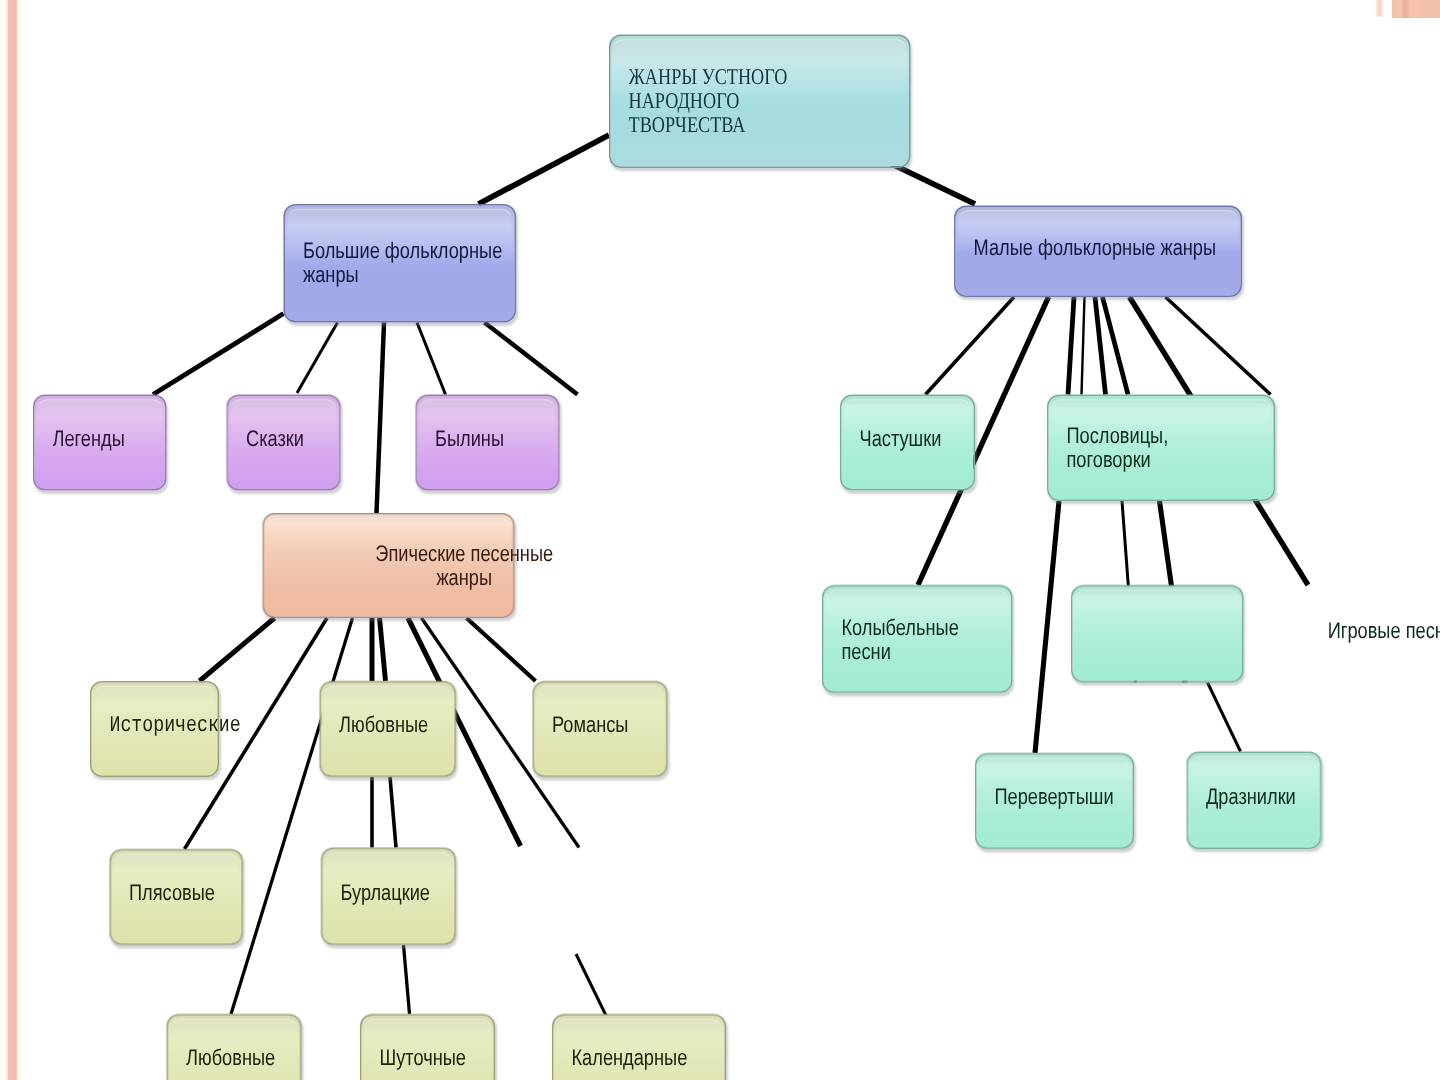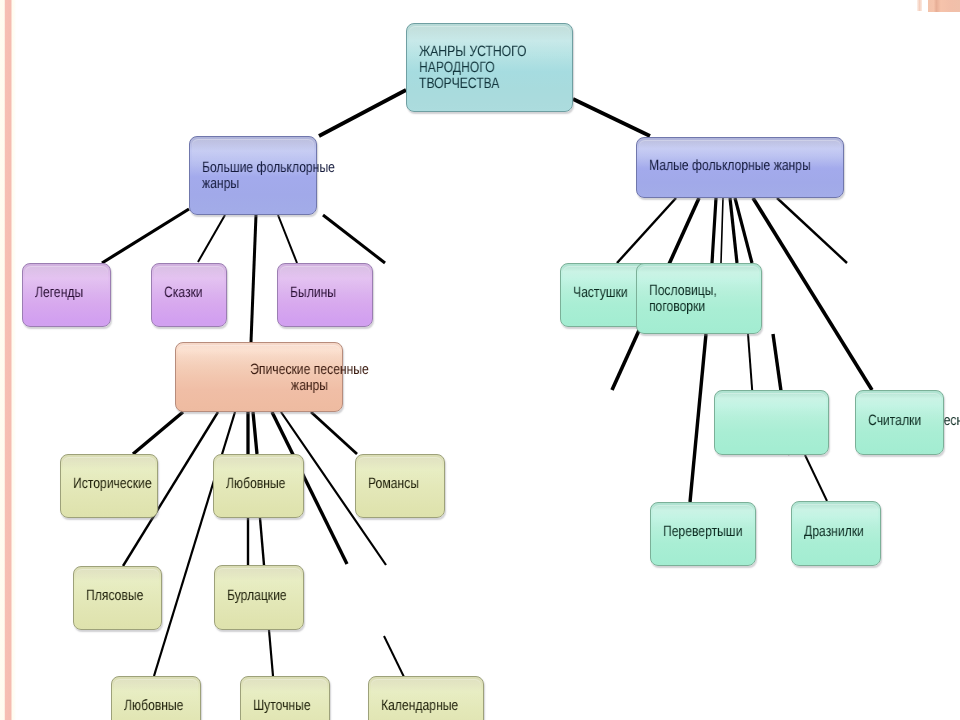--- a/index.html
+++ b/index.html
@@ -84,53 +84,53 @@
     <line x1="248" y1="412" x2="248" y2="454" stroke-width="3.3"></line>
     <line x1="253" y1="412" x2="257" y2="454" stroke-width="3.3"></line>
     <line x1="272" y1="412" x2="347" y2="564" stroke-width="3.4"></line>
     <line x1="281" y1="412" x2="386" y2="565" stroke-width="2.2"></line>
     <line x1="311" y1="412" x2="357" y2="454" stroke-width="2.8"></line>
     <line x1="248" y1="518" x2="248" y2="565" stroke-width="2.4"></line>
     <line x1="260" y1="518" x2="264" y2="565" stroke-width="2.4"></line>
     <line x1="269" y1="630" x2="273" y2="676" stroke-width="2.2"></line>
     <line x1="384" y1="636" x2="404" y2="677" stroke-width="2.0"></line>
   </svg>
-  <div class="node cyan" style="left:406px;top:23px;width:167px;height:89px;">
+  <div class="node cyan" style="left:406px;top:23px;width:201px;height:89px;font-family:Liberation Serif, serif;">
     <div class="bevel"></div>
     <div class="label" style="top:0px;">ЖАНРЫ УСТНОГО
 НАРОДНОГО
 ТВОРЧЕСТВА</div>
   </div>
-  <div class="node blue" style="left:189px;top:136px;width:128px;height:79px;">
+  <div class="node blue" style="left:189px;top:136px;width:155px;height:79px;">
     <div class="bevel"></div>
     <div class="label" style="top:0px;">Большие фольклорные
 жанры</div>
   </div>
-  <div class="node blue" style="left:636px;top:137px;width:208px;height:61px;">
+  <div class="node blue" style="left:636px;top:137px;width:192px;height:61px;">
     <div class="bevel"></div>
     <div class="label" style="top:-2px;">Малые фольклорные жанры</div>
   </div>
   <div class="node purple" style="left:22px;top:263px;width:89px;height:64px;">
     <div class="bevel"></div>
     <div class="label" style="top:-2px;">Легенды</div>
   </div>
   <div class="node purple" style="left:151px;top:263px;width:76px;height:64px;">
     <div class="bevel"></div>
     <div class="label" style="top:-2px;">Сказки</div>
   </div>
   <div class="node purple" style="left:277px;top:263px;width:96px;height:64px;">
     <div class="bevel"></div>
     <div class="label" style="top:-2px;">Былины</div>
   </div>
   <div class="node salmon" style="left:175px;top:342px;width:168px;height:70px;">
     <div class="bevel"></div>
     <div class="label" style="top:1px;">Эпические песенные
 жанры</div>
   </div>
-  <div class="node olive" style="left:60px;top:454px;width:98px;height:64px;">
+  <div class="node olive" style="left:60px;top:454px;width:86px;height:64px;font-family:Liberation Mono, monospace;">
     <div class="bevel"></div>
     <div class="label" style="top:-2px;">Исторические</div>
   </div>
   <div class="node olive" style="left:213px;top:454px;width:91px;height:64px;">
     <div class="bevel"></div>
     <div class="label" style="top:-2px;">Любовные</div>
   </div>
   <div class="node olive" style="left:355px;top:454px;width:90px;height:64px;">
     <div class="bevel"></div>
     <div class="label" style="top:-2px;">Романсы</div>
@@ -152,32 +152,33 @@
     <div class="label" style="top:-2px;">Шуточные</div>
   </div>
   <div class="node olive" style="left:368px;top:676px;width:116px;height:64px;">
     <div class="bevel"></div>
     <div class="label" style="top:-2px;">Календарные</div>
   </div>
   <div class="node mint" style="left:560px;top:263px;width:90px;height:64px;">
     <div class="bevel"></div>
     <div class="label" style="top:-2px;">Частушки</div>
   </div>
-  <div class="node mint" style="left:636px;top:263px;width:126px;height:71px;padding-left:38px;">
+  <div class="node mint" style="left:698px;top:263px;width:152px;height:71px;padding-left:38px;">
     <div class="bevel"></div>
     <div class="label" style="top:0px;">Пословицы,
 поговорки</div>
   </div>
+  <div class="node mint" style="left:548px;top:390px;width:127px;height:72px;">
+    <div class="bevel"></div>
+    <div class="label" style="top:1px;">Колыбельные
+песни</div>
+  </div>
   <div class="node mint" style="left:714px;top:390px;width:115px;height:65px;text-align:right;">
     <div class="bevel"></div>
     <div class="label" style="top:-2px;">Игровые песни</div>
-  </div>
-  <div class="node mint" style="left:855px;top:390px;width:89px;height:65px;">
-    <div class="bevel"></div>
-    <div class="label" style="top:-2px;">Считалки</div>
   </div>
   <div class="node mint" style="left:650px;top:502px;width:106px;height:64px;">
     <div class="bevel"></div>
     <div class="label" style="top:-2px;">Перевертыши</div>
   </div>
   <div class="node mint" style="left:791px;top:501px;width:90px;height:65px;">
     <div class="bevel"></div>
     <div class="label" style="top:-2px;">Дразнилки</div>
   </div>
 </div>

